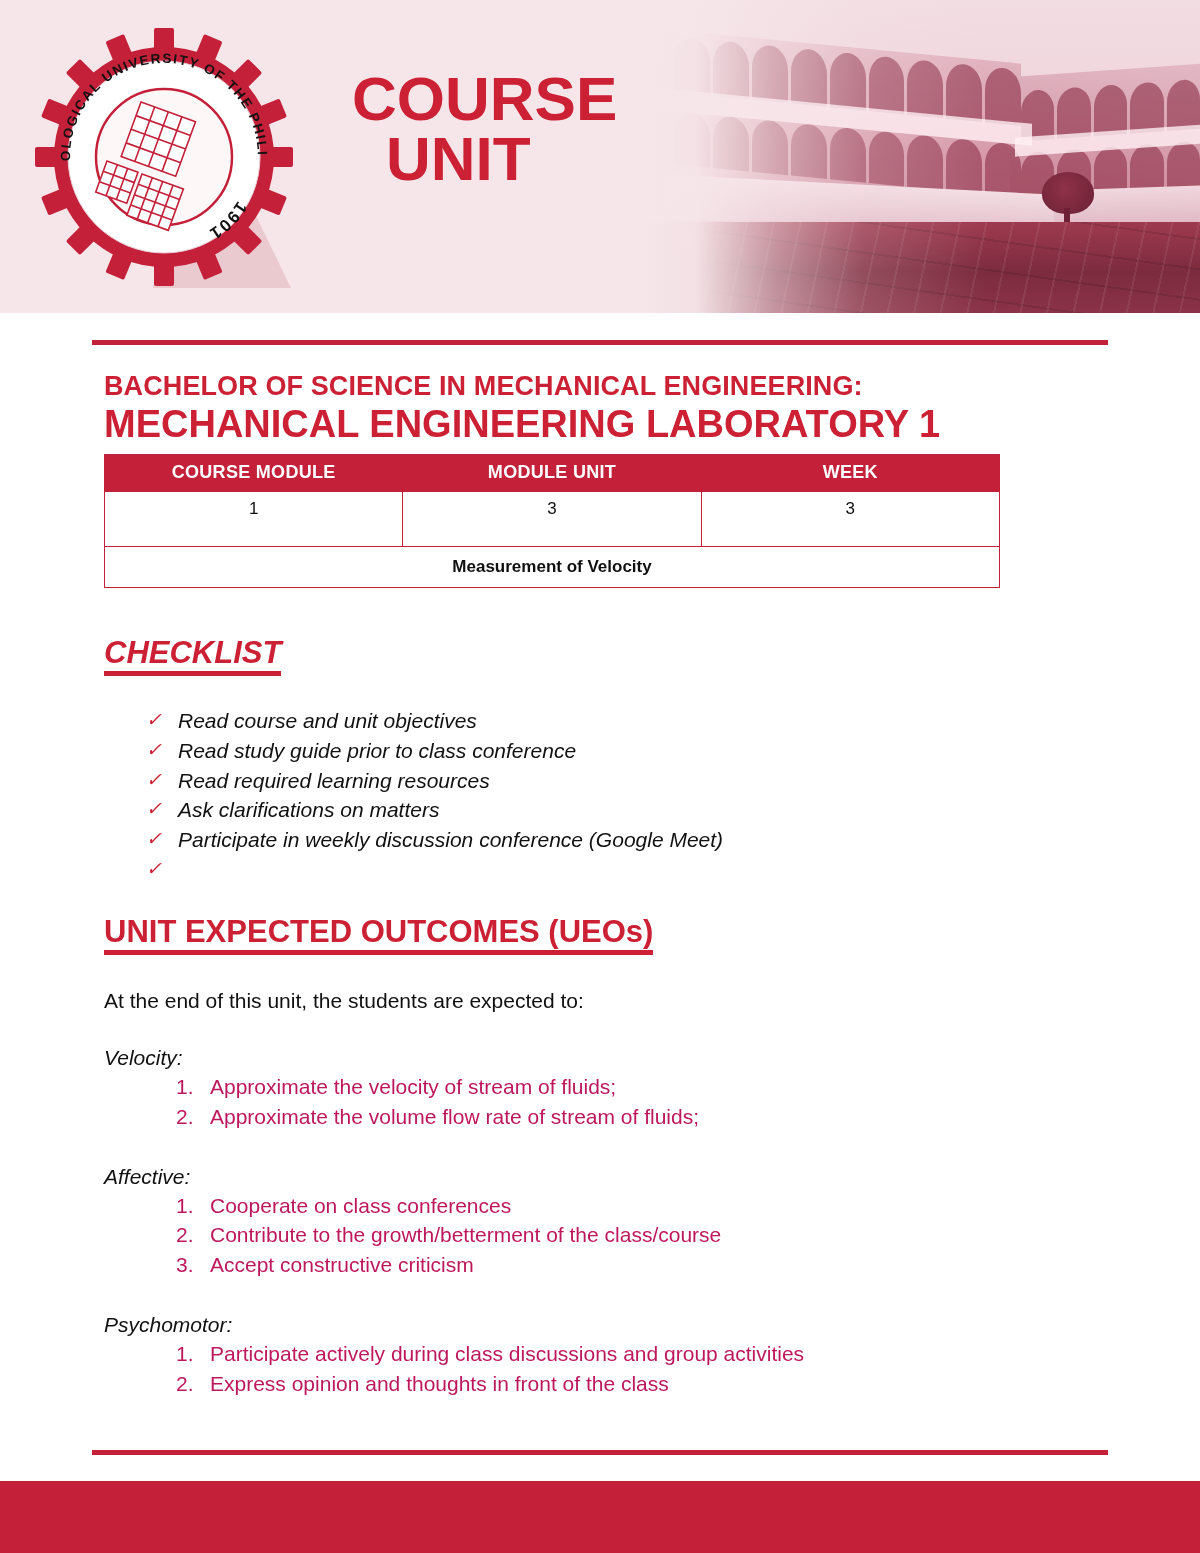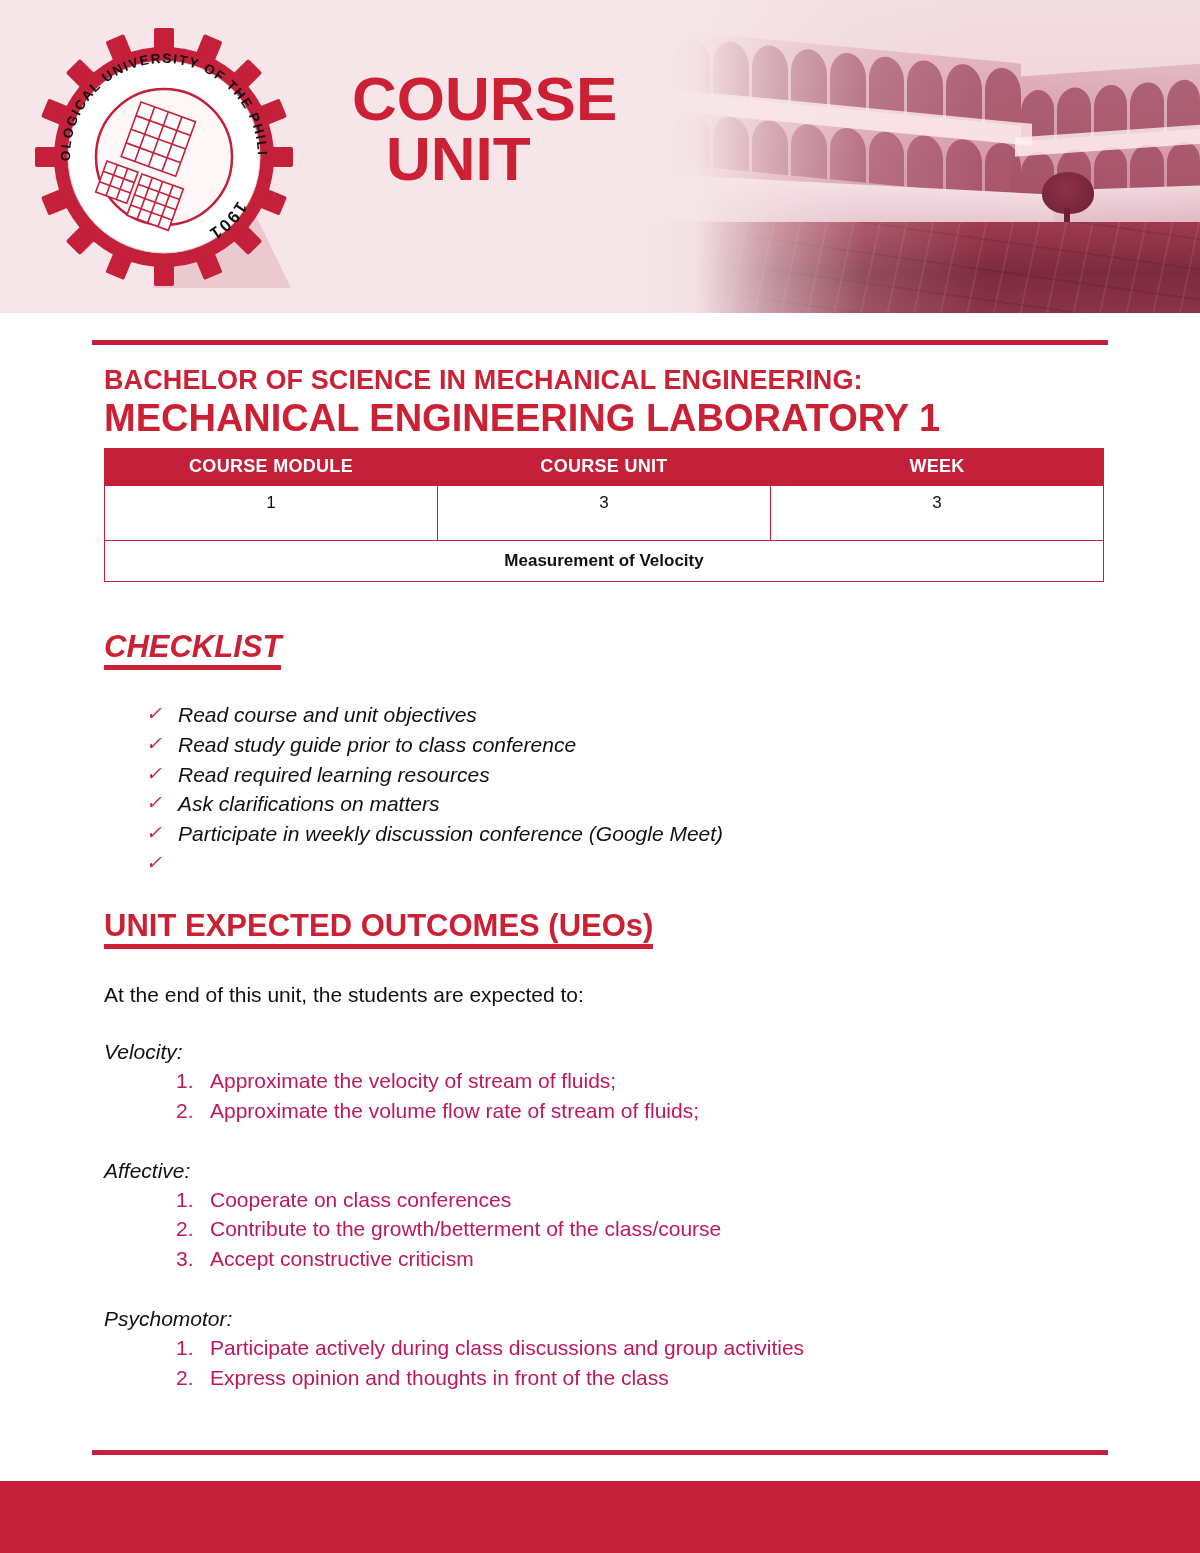--- a/index.html
+++ b/index.html
@@ -174,21 +174,21 @@
   }
   .footer-bar {
     position: absolute;
     left: 0; top: 1168px;
     width: 1200px; height: 72px;
     background: #c4203a;
   }
 
   .content {
     position: absolute;
-    left: 104px; top: 52px;
+    left: 104px; top: 58px;
     width: 1000px;
   }
 
   .prog-title {
     font-size: 27px;
     font-weight: bold;
     color: #cc2034;
     letter-spacing: .1px;
     line-height: 1.12;
     white-space: nowrap;
@@ -198,21 +198,21 @@
     font-weight: bold;
     color: #cc2034;
     line-height: 1.12;
     margin-top: 2px;
     white-space: nowrap;
   }
 
   
   table.info {
     border-collapse: collapse;
-    width: 1000px;
+    width: 896px;
     margin-top: 8px;
     table-layout: fixed;
   }
   table.info th,
   table.info td {
     border: 1px solid #c4203a;
     text-align: center;
     font-size: 17px;
   }
   table.info th {
@@ -449,21 +449,21 @@
 
   <div class="content">
 
     <div class="prog-title">BACHELOR OF SCIENCE IN MECHANICAL ENGINEERING:</div>
     <div class="course-title">MECHANICAL ENGINEERING LABORATORY 1</div>
 
     <table class="info">
       <thead>
         <tr>
           <th>COURSE MODULE</th>
-          <th>COURSE UNIT</th>
+          <th>MODULE UNIT</th>
           <th>WEEK</th>
         </tr>
       </thead>
       <tbody>
         <tr>
           <td class="val">1</td>
           <td class="val">3</td>
           <td class="val">3</td>
         </tr>
         <tr>

